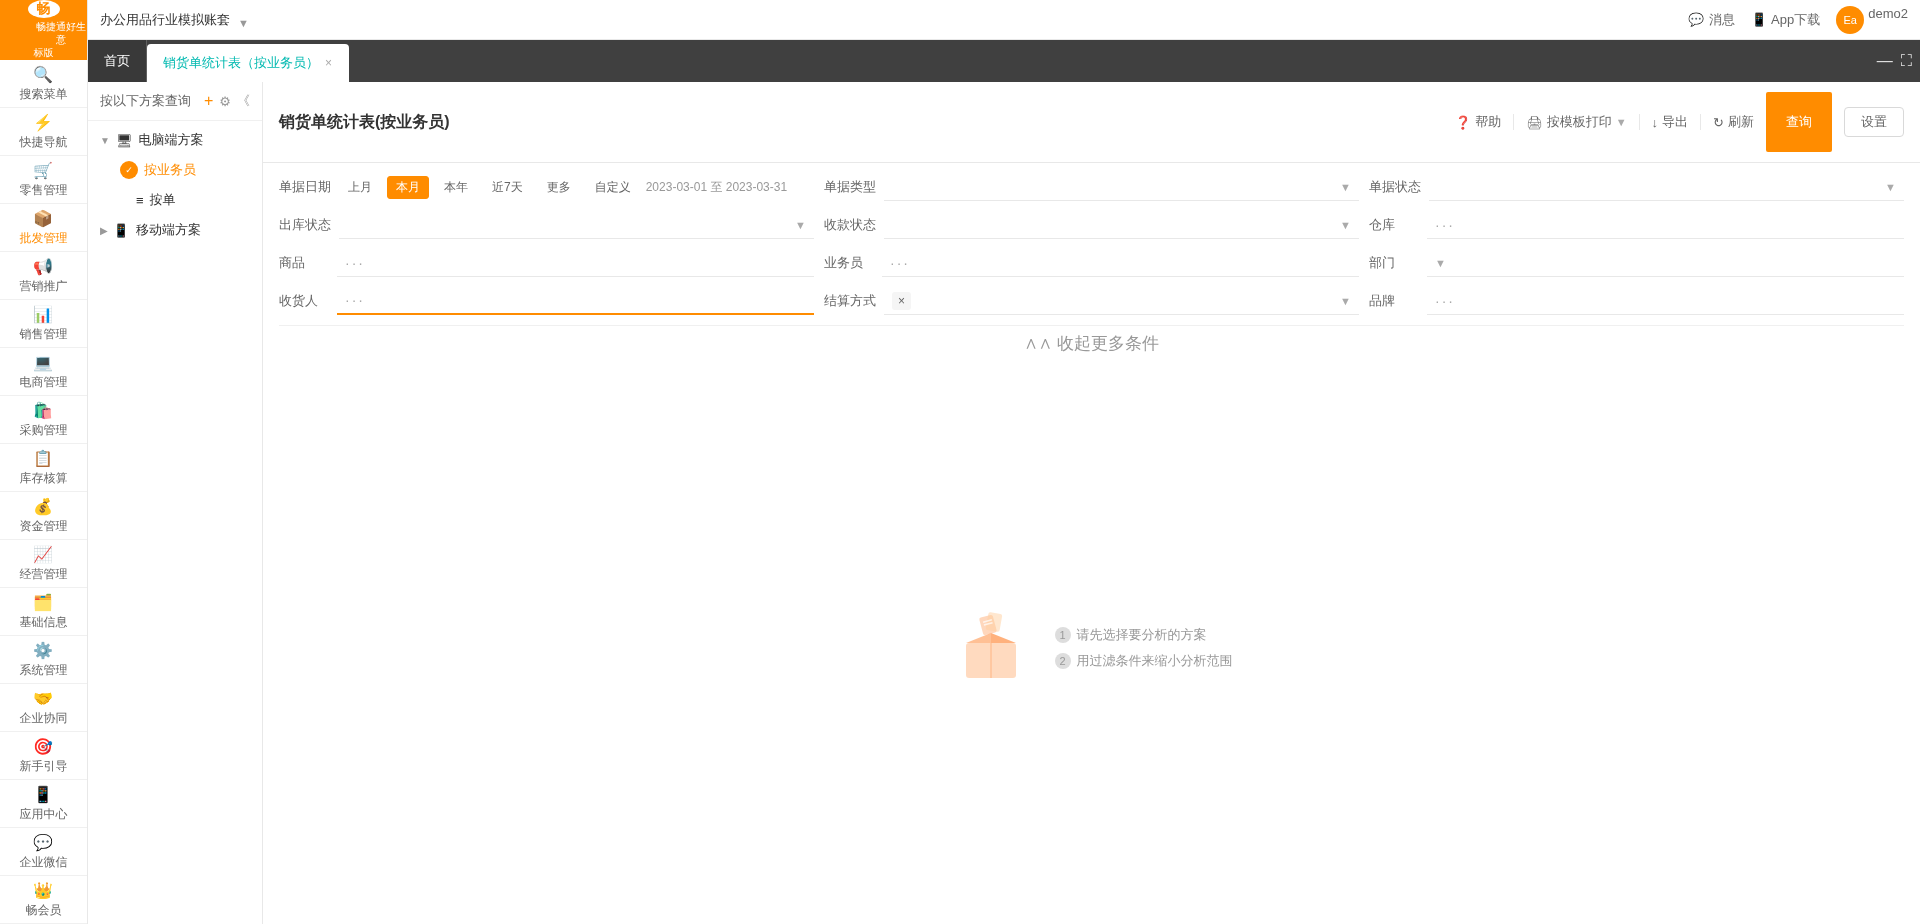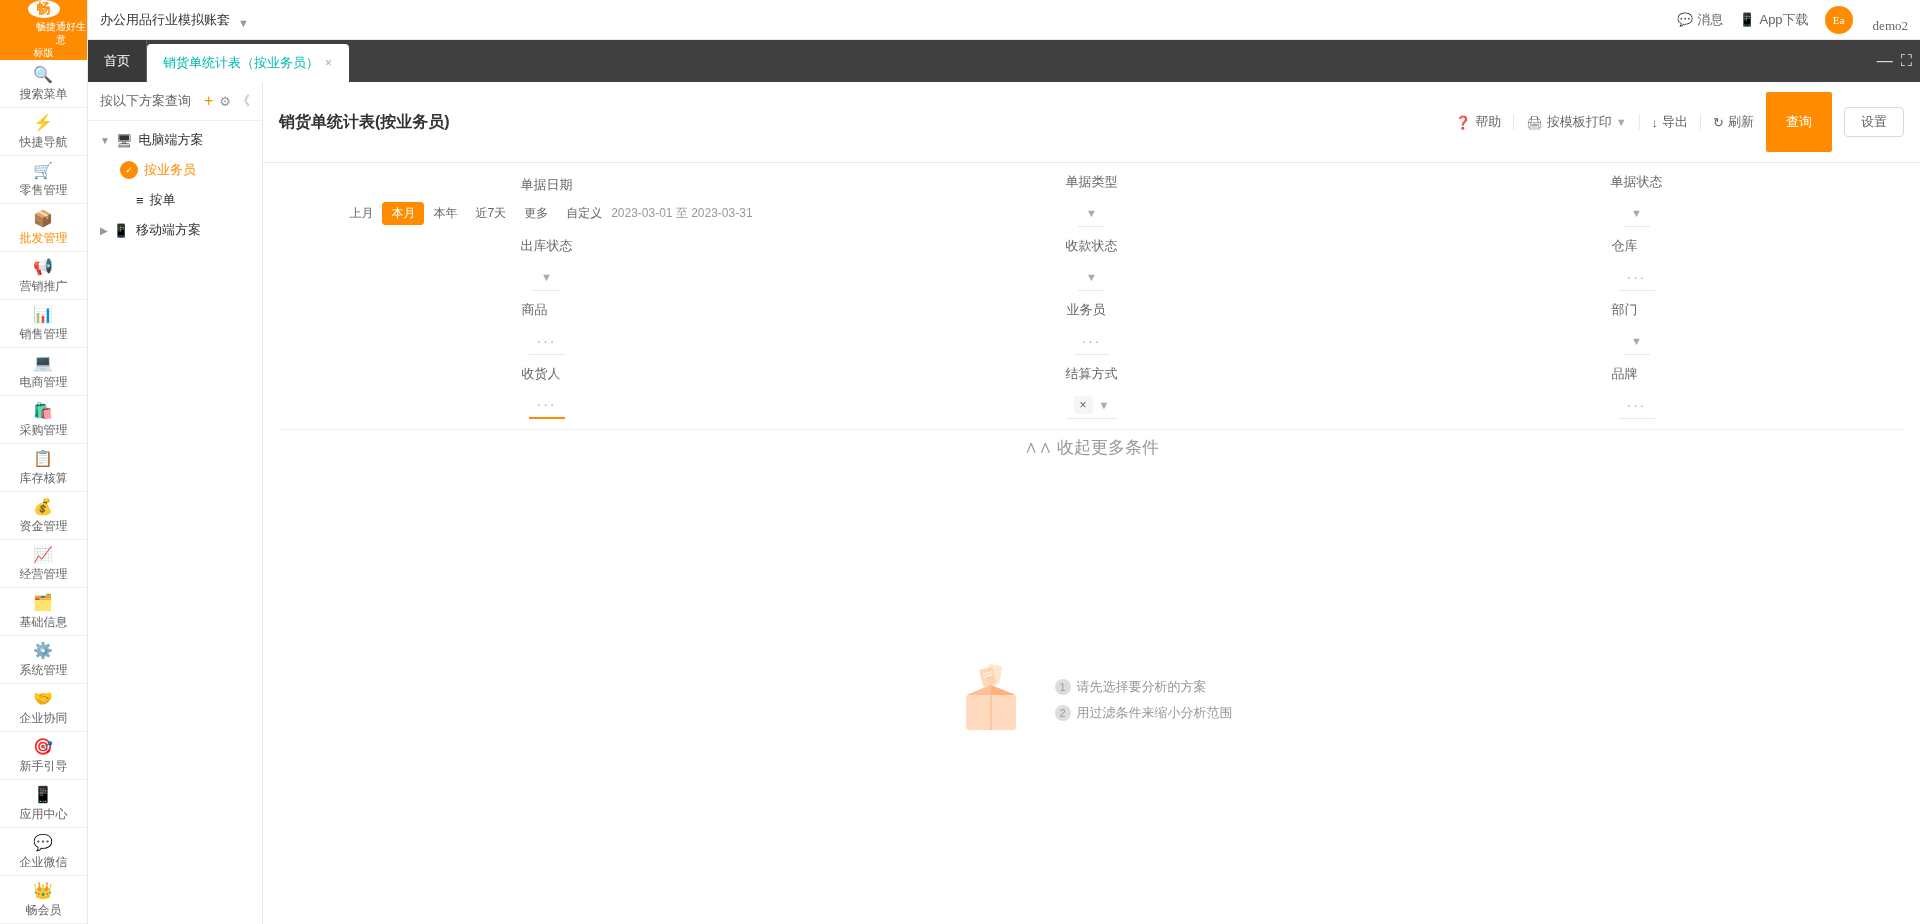--- a/index.html
+++ b/index.html
@@ -294,21 +294,20 @@
       display: grid;
       grid-template-columns: 1fr 1fr 1fr;
       gap: 10px;
       margin-bottom: 10px;
       align-items: center;
     }
     .filter-item {
       display: flex;
       align-items: center;
       gap: 8px;
-      flex-direction: column;
     }
     .filter-label {
       color: #666;
       font-size: 13px;
       white-space: nowrap;
       min-width: 50px;
     }
     .filter-control {
       flex: 1;
       border: none;
@@ -328,20 +327,21 @@
       border-bottom: 2px solid #ff8c00;
     }
     .filter-control .placeholder { color: #ccc; }
     .filter-control .dropdown-icon { color: #aaa; font-size: 11px; }
     .filter-control .more-icon { color: #aaa; font-size: 14px; letter-spacing: 2px; }
 
     
     .date-filter {
       display: flex;
       align-items: center;
+      gap: 6px;
     }
     .date-btn {
       padding: 2px 8px;
       border-radius: 3px;
       font-size: 12px;
       cursor: pointer;
       color: #666;
       border: 1px solid transparent;
     }
     .date-btn.active {
@@ -511,21 +511,21 @@
     </div>
     <div class="topbar-right">
       <div class="icon-btn">
         <span>💬</span>
         <span>消息</span>
       </div>
       <div class="icon-btn">
         <span>📱</span>
         <span>App下载</span>
       </div>
-      <div style="display:flex;align-items:flex-end;gap:20px;cursor:pointer;font-family:Liberation Serif, serif;">
+      <div style="display:flex;align-items:flex-start;gap:4px;cursor:pointer;">
         <div class="avatar">
           <span style="font-size:11px;">Ea</span>
         </div>
         <span>demo2</span>
       </div>
     </div>
   </div>
 
   <div class="tabbar">
     <div class="tab home">

